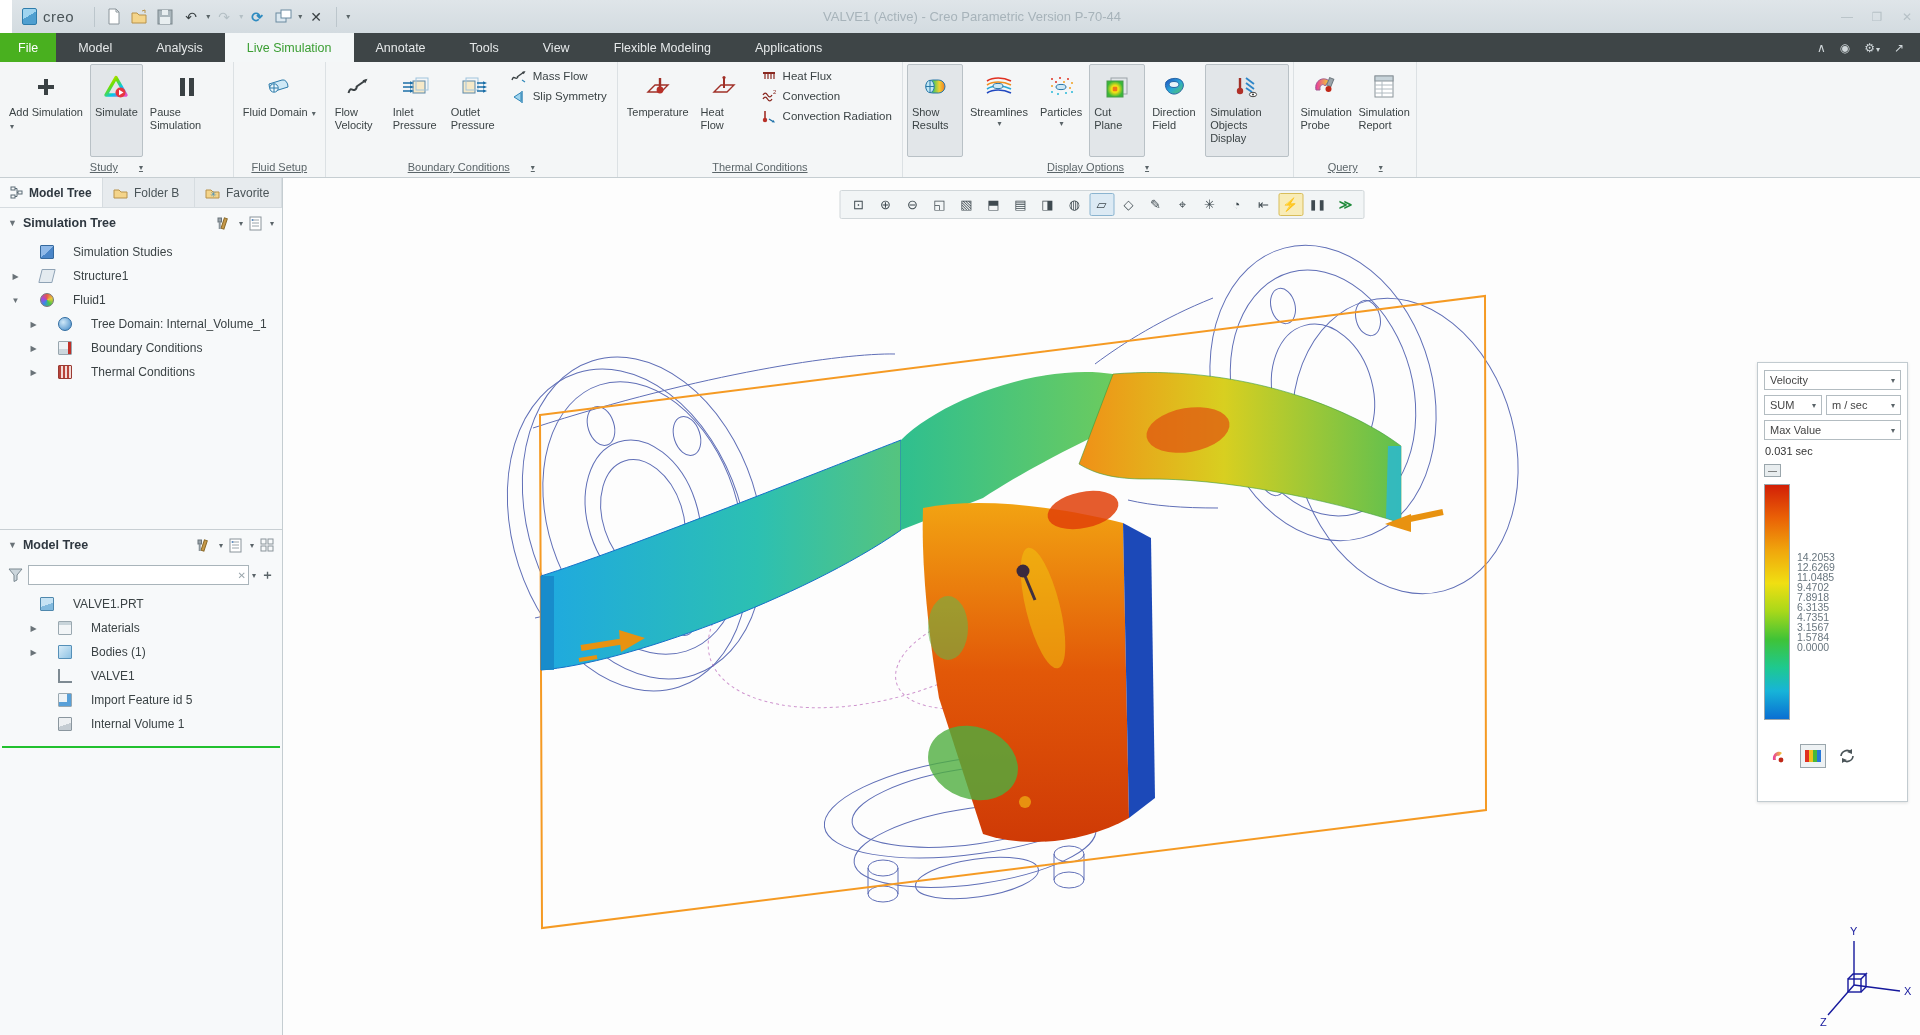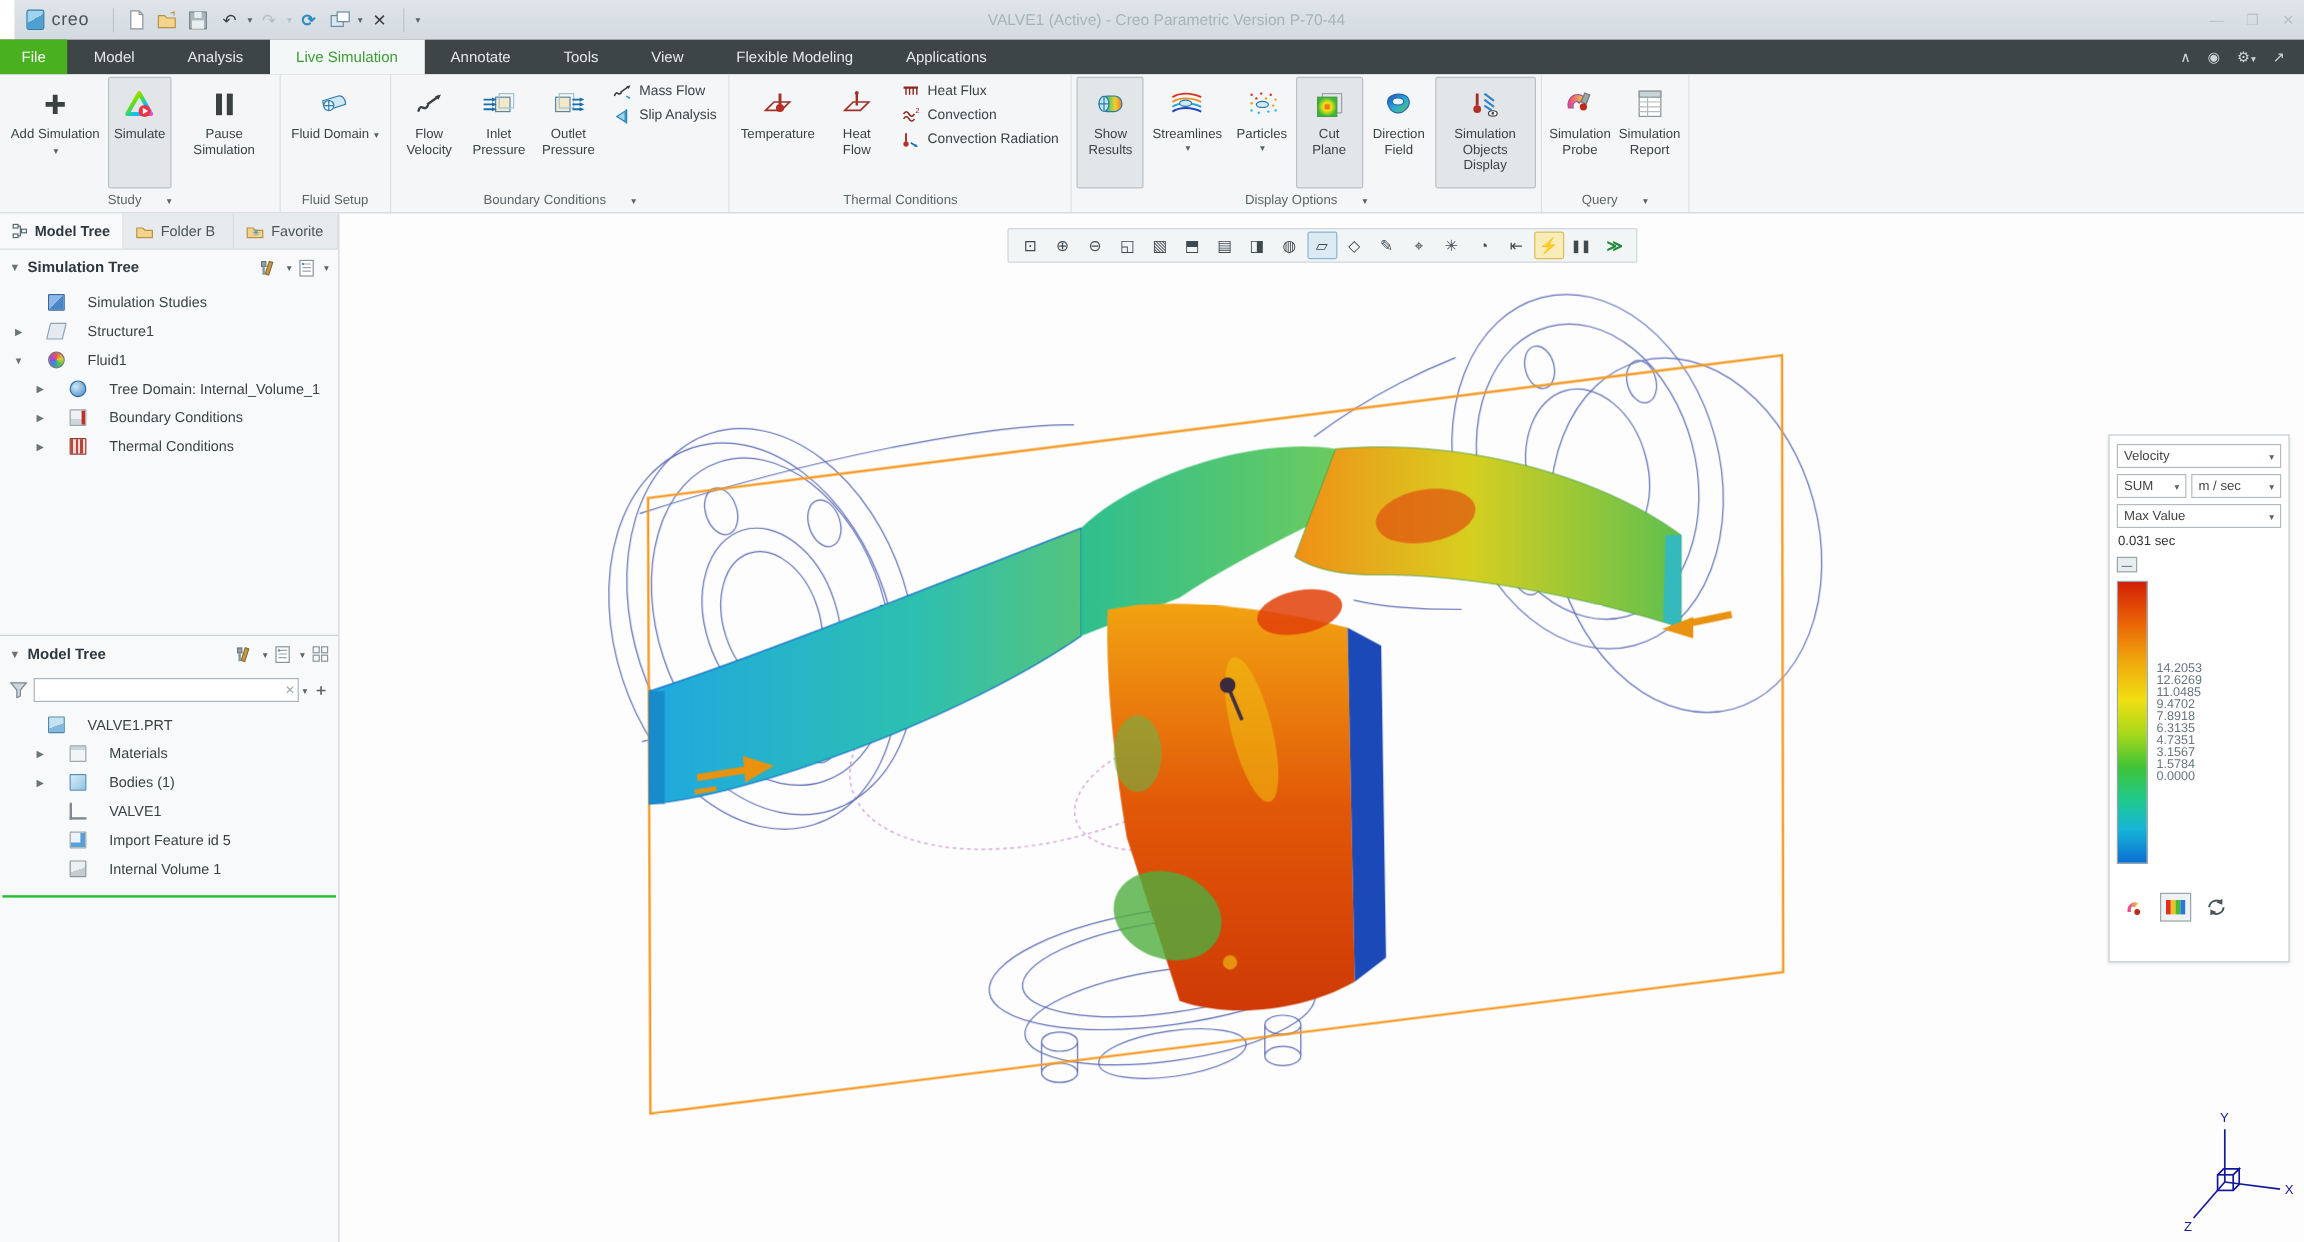--- a/index.html
+++ b/index.html
@@ -33,27 +33,27 @@
   .tab.active { background:#f4f7f8; color:#3a9e32; }
   .tabrow-right { margin-left:auto; display:flex; align-items:center; gap:14px; padding-right:16px;
     color:#cfd6d9; font-size:12px; }
 
   
   .ribbon { position:absolute; left:0; top:62px; width:1920px; height:116px;
     background:#f4f6f7; border-bottom:1px solid #c6ced2; display:flex; align-items:stretch; }
   .rgroup { display:flex; flex-direction:column; border-right:1px solid #dce1e4; padding:2px 4px 0 4px; }
   .rgroup-buttons { display:flex; align-items:stretch; gap:2px; flex:1; }
   .rgroup-label { height:20px; display:flex; align-items:center; justify-content:center;
-    color:#5b6569; font-size:11px; gap:20px; }
+    color:#5b6569; font-size:11px; gap:20px;text-decoration:underline; }
   .rbtn { display:flex; flex-direction:column; align-items:center; padding:3px 4px 1px 4px;
     max-width:84px; border:1px solid transparent; border-radius:2px; cursor:default; }
   .rbtn.narrow { max-width:56px; }
   .rbtn.pressed { background:#e2e6e9; border-color:#b9c1c6; }
   .ricon { height:38px; display:flex; align-items:center; justify-content:center; }
-  .rlabel { font-size:11px; line-height:13px; text-align:center; color:#3b4345; }
+  .rlabel { font-size:11px; line-height:13px; text-align:left; color:#3b4345; }
   .rsmallcol { display:flex; flex-direction:column; justify-content:flex-start; gap:4px; padding:4px 6px; }
   .rsmall { display:flex; align-items:center; gap:5px; font-size:11.5px; color:#3b4345; white-space:nowrap; }
   .rsmall .sicon { width:18px; height:16px; display:flex; align-items:center; justify-content:center; }
 
   
   .left-panel { position:absolute; left:0; top:178px; width:283px; bottom:0;
     background:#f7f9fa; border-right:1px solid #c5cdd1; display:flex; flex-direction:column; }
   .lp-tabs { height:30px; display:flex; background:#e7ebee; border-bottom:1px solid #d6dce0; }
   .lp-tab { display:flex; align-items:center; gap:6px; padding:0 10px; font-size:12px; color:#4a5458;
     border-right:1px solid #d6dce0; overflow:hidden; white-space:nowrap; }
@@ -367,21 +367,21 @@
           </span>
           <span>Mass Flow</span>
         </div>
         <div class="rsmall">
           <span class="sicon">
             <svg width="16" height="15">
                 <polygon points="3,8 10,3.5 10,12.5" fill="#9fd4ee" stroke="#2e86b8"></polygon>
                 <path d="M11 2v12" stroke="#2e86b8" stroke-width="1.4"></path>
               </svg>
           </span>
-          <span>Slip Analysis</span>
+          <span>Slip Symmetry</span>
         </div>
       </div>
     </div>
     <div class="rgroup-label">
       <span>Boundary Conditions</span>
         <span class="caret">▾</span>
     </div>
   </div>
 
   <div class="rgroup">

